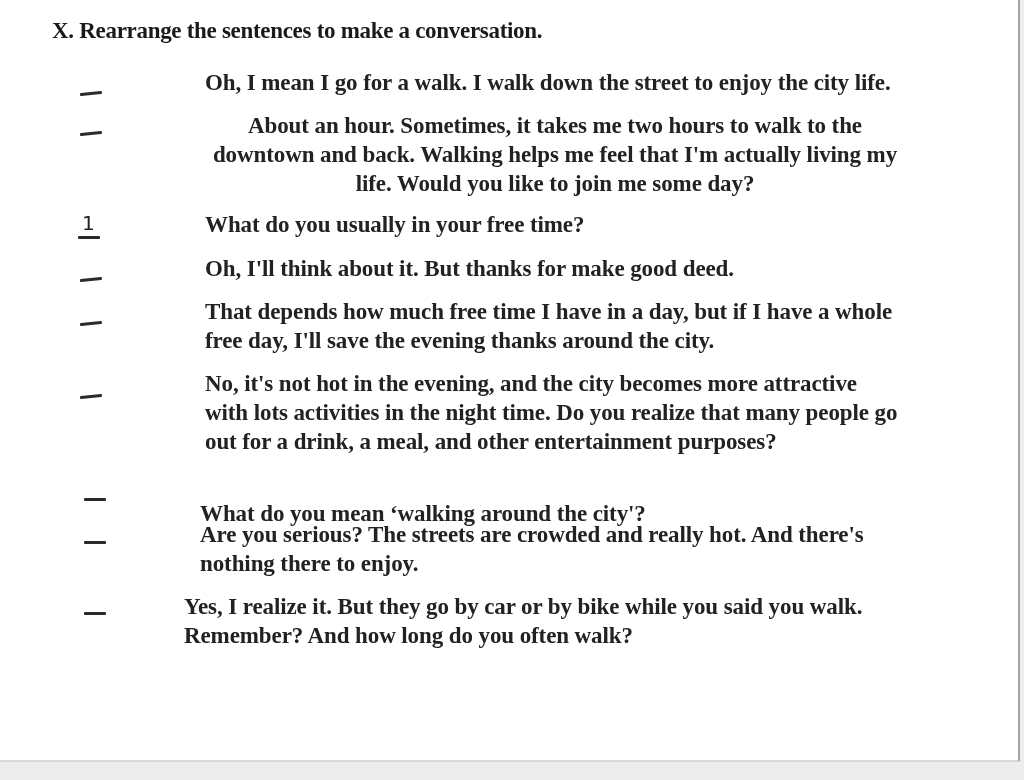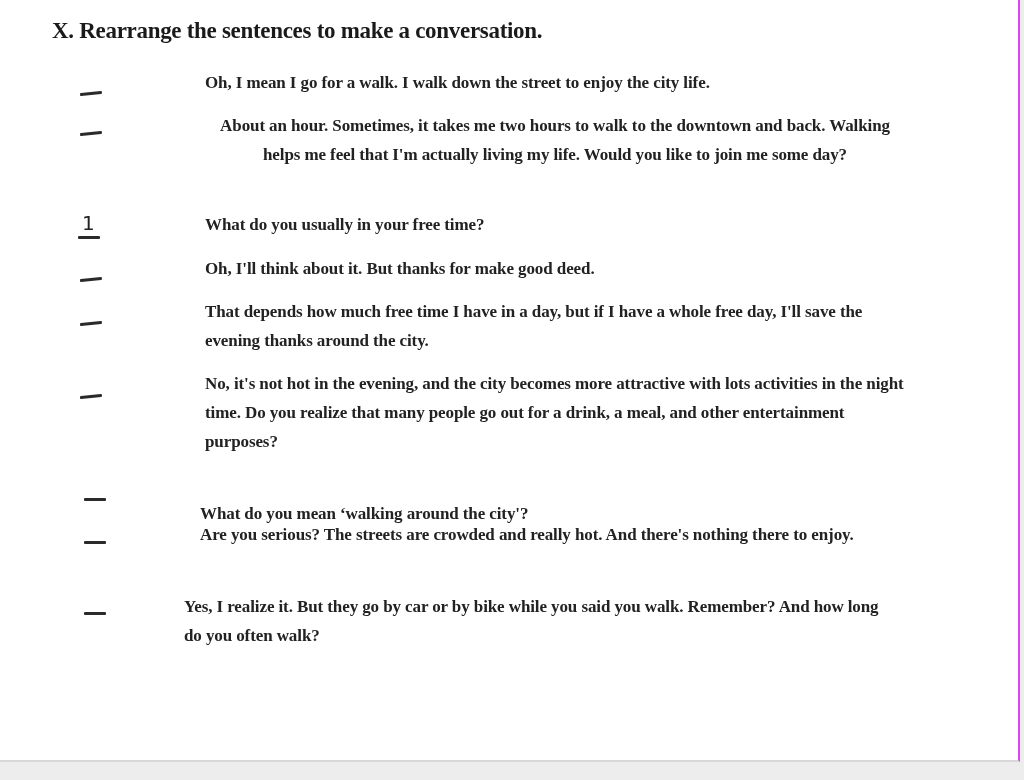--- a/index.html
+++ b/index.html
@@ -8,21 +8,21 @@
       background: #ededed;
       position: relative;
       overflow: hidden;
       font-family: "DejaVu Serif", "Liberation Serif", serif;
       color: #1a1a1a;
     }
     .page {
       position: absolute; left: 0; top: 0;
       width: 1018px; height: 760px;
       background: #ffffff;
-      border-right: 2px solid #d946ef;
+      border-right: 2px solid #a3a3a3;
       border-bottom: 2px solid #d8d8d8;
     }
     .title {
       position: absolute; left: 52px; top: 18px;
       font-family: "Liberation Serif", "DejaVu Serif", serif;
       font-weight: bold;
       font-size: 23px;
       letter-spacing: -0.3px;
       color: #1a1a1a;
     }
@@ -37,21 +37,21 @@
     .num {
       position: absolute;
       font-family: "DejaVu Sans", sans-serif;
       font-size: 20px;
       color: #222;
     }
     .sentence {
       position: absolute;
       font-family: "Liberation Serif", "DejaVu Serif", serif;
       font-weight: bold;
-      font-size: 17px;
+      font-size: 23px;
       line-height: 29px;
       color: #222;
       width: 700px;
       letter-spacing: -0.1px;
     }
   </style>
 </head>
 <body>
 
 <div class="page">

